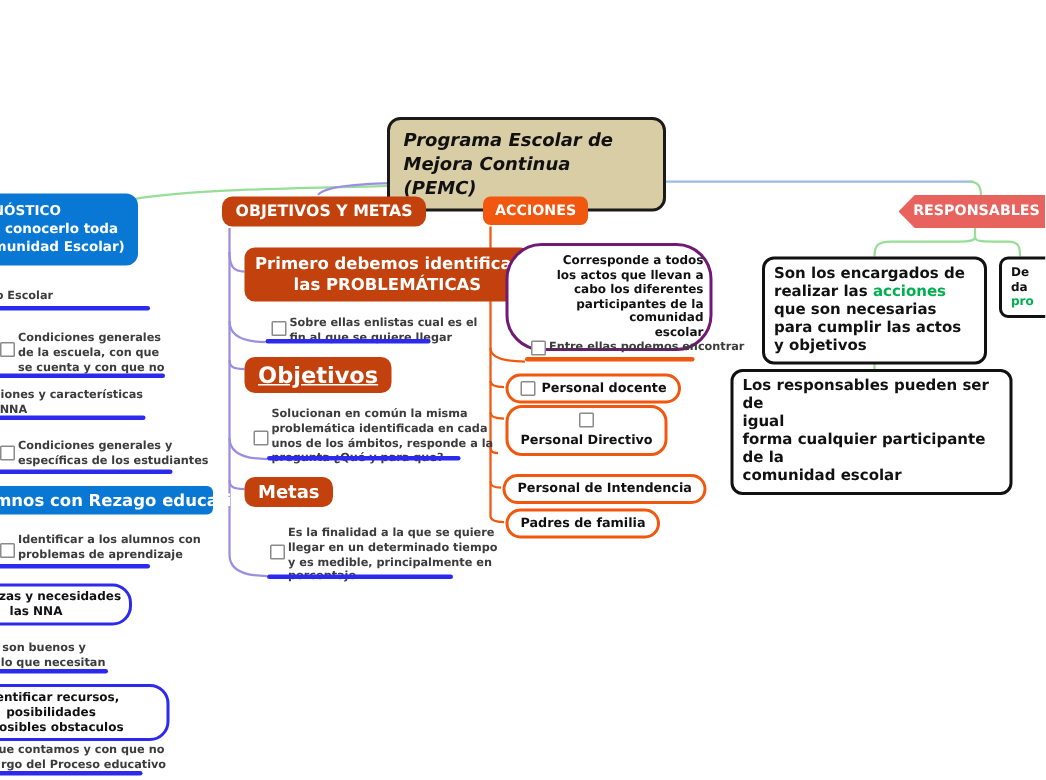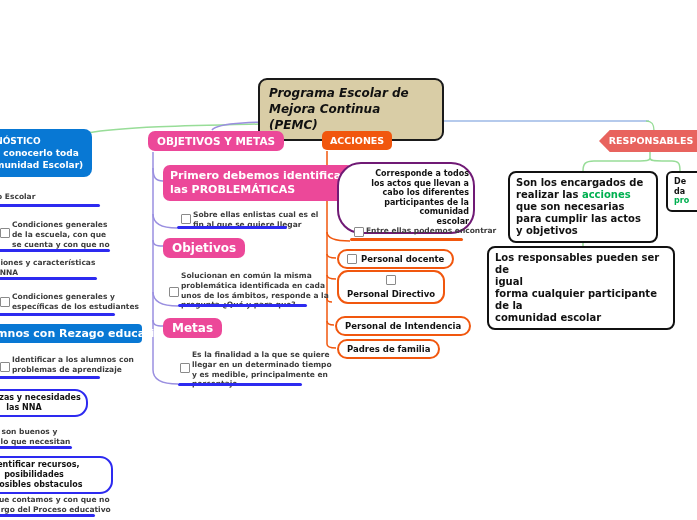--- a/index.html
+++ b/index.html
@@ -5,21 +5,21 @@
   html,body{margin:0;padding:0;background:#fff;}
   #canvas{position:relative;width:697px;height:520px;overflow:hidden;background:#fff;
           font-family:"DejaVu Sans","Liberation Sans",sans-serif;}
   svg.lines{position:absolute;left:0;top:0;z-index:0;}
   .node{position:absolute;z-index:2;box-sizing:border-box;}
   .preline{white-space:pre-line;}
   .titlebox{background:#d9cda6;border:2px solid #1a1a1a;border-radius:9px;
             font-weight:700;font-style:italic;font-size:12px;color:#111;
             padding:5px 9px;line-height:1.35;}
   .bluebox{background:#0878d4;color:#fff;border-radius:8px;font-weight:700;}
-  .purplebox{background:#ec4899;color:#fff;border-radius:7px;font-weight:700;}
+  .purplebox{background:#c2410c;color:#fff;border-radius:7px;font-weight:700;text-align:center;}
   .orangebox{background:#f1570e;color:#fff;border-radius:5px;font-weight:700;}
   .salmonarrow{background:#e8635e;color:#fff;font-weight:700;font-size:9.5px;
                clip-path:polygon(0 50%,11% 0,100% 0,100% 100%,11% 100%);
                text-align:center;}
   .smalltext{font-size:7.5px;font-weight:700;color:#3c3c3c;line-height:1.3;}
   .ul{position:absolute;height:3px;border-radius:2px;z-index:2;}
   .ul.blue{background:#2d2af0;}
   .ul.orange{background:#f1570e;}
   .cb{display:inline-block;width:8px;height:8px;border:1px solid #8a8a8a;
       background:#fff;border-radius:1px;flex:0 0 auto;}
@@ -122,21 +122,21 @@
   <div class="node purplebox" style="left:148px;top:131px;padding:4px 9px;font-size:10.5px;">OBJETIVOS Y METAS</div>
 
   <div class="node purplebox preline" style="left:163px;top:165px;padding:4px 7px;font-size:11px;line-height:1.25;">Primero debemos identificar
 las PROBLEMÁTICAS</div>
 
   <span class="cb cbox" style="left:181px;top:214px;"></span>
   <div class="node smalltext preline" style="left:193px;top:210px;">Sobre ellas enlistas cual es el
 fin al que se quiere llegar</div>
   <div class="ul blue" style="left:177px;top:226px;width:110px;"></div>
 
-  <div class="node purplebox" style="left:163px;top:238px;padding:3px 9px;font-size:12px;">Objetivos</div>
+  <div class="node purplebox" style="left:163px;top:238px;padding:3px 9px;font-size:15px;text-decoration:underline;">Objetivos</div>
 
   <span class="cb cbox" style="left:169px;top:287px;"></span>
   <div class="node smalltext preline" style="left:181px;top:271px;">Solucionan en común la misma
 problemática identificada en cada
 unos de los ámbitos, responde a la
 pregunta ¿Qué y para que?</div>
   <div class="ul blue" style="left:178px;top:304px;width:129px;"></div>
 
   <div class="node purplebox" style="left:163px;top:318px;padding:3px 9px;font-size:12px;">Metas</div>
 

